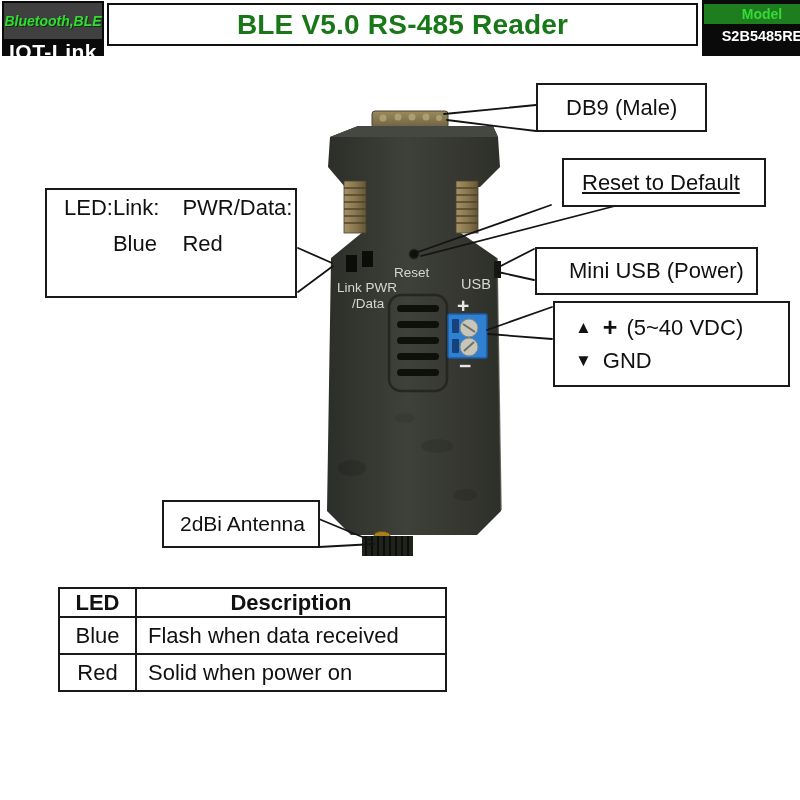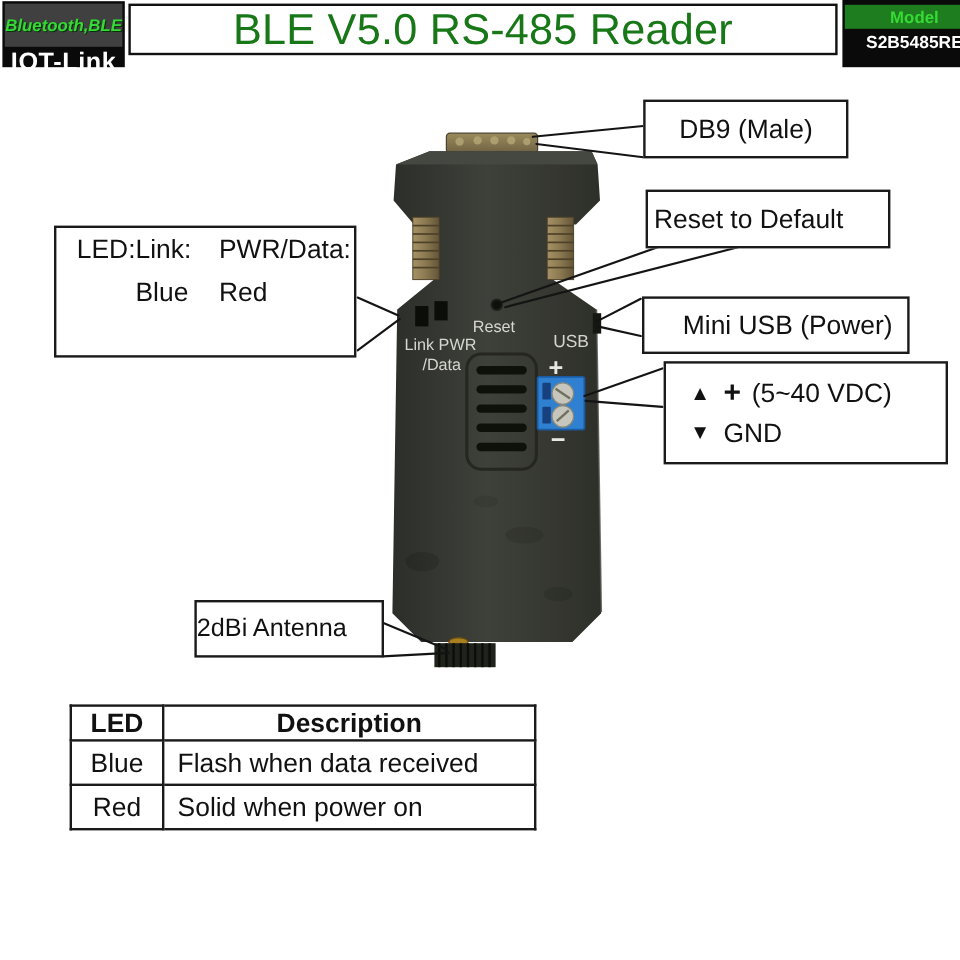--- a/index.html
+++ b/index.html
@@ -8,40 +8,40 @@
 
   
   #logo-block{left:2px;top:1px;width:102px;height:55px;background:#0a0a0a;padding:2px 2px;}
   #brand-top{height:36px;background:#404040;color:#35da35;font-style:italic;font-weight:bold;
     font-size:14px;display:flex;align-items:center;justify-content:center;
     text-shadow:1px 1px 0 #063306;letter-spacing:0px;}
   #brand-bottom{height:25px;color:#ffffff;font-weight:bold;font-size:21px;display:flex;
     align-items:center;justify-content:center;letter-spacing:0.5px;}
   #title-box{left:107px;top:3px;width:591px;height:43px;background:#ffffff;border:2px solid #111;
     display:flex;align-items:center;justify-content:center;}
-  #title-box span{color:#187818;font-weight:normal;font-size:36px;letter-spacing:0.2px;}
+  #title-box span{color:#187818;font-weight:bold;font-size:28px;letter-spacing:0.2px;}
   #model-block{left:702px;top:0px;width:120px;height:56px;background:#0a0a0a;padding:4px 2px 0 2px;}
   #model-label{height:20px;background:#1e7d1e;color:#35da35;font-weight:bold;font-size:14px;
     display:flex;align-items:center;justify-content:center;margin-bottom:4px;}
   #model-value{color:#ffffff;font-weight:bold;font-size:14.5px;display:flex;align-items:center;justify-content:center;}
 
   
   .callout{position:absolute;box-sizing:border-box;background:#ffffff;border:2px solid #1a1a1a;
     font-size:22px;color:#111;display:flex;align-items:center;z-index:3;}
   #co-db9{left:536px;top:83px;width:171px;height:49px;padding-left:28px;}
-  #co-reset{left:538px;top:158px;width:204px;height:49px;padding-left:5px;}
+  #co-reset{left:562px;top:158px;width:204px;height:49px;padding-left:18px;text-decoration:underline;}
   #co-usb{left:535px;top:247px;width:223px;height:48px;padding-left:32px;}
   #co-power{left:553px;top:301px;width:237px;height:86px;flex-direction:column;
     align-items:flex-start;justify-content:center;padding-left:20px;gap:7px;}
   #co-power .prow{display:flex;align-items:center;gap:11px;}
   #co-power .tri{font-size:17px;line-height:1;}
   #co-power .plus{font-size:25px;font-weight:bold;line-height:1;margin-right:-2px;}
   #co-led{left:45px;top:188px;width:252px;height:110px;flex-direction:row;
     align-items:flex-start;justify-content:center;padding-left:17px;line-height:36px;}
-  #co-ant{left:162px;top:500px;width:158px;height:48px;padding-left:0;font-size:21px;}
+  #co-ant{left:162px;top:500px;width:158px;height:48px;padding-left:16px;font-size:21px;}
 
   
   #spec-table{left:58px;top:587px;border-collapse:collapse;background:#fff;z-index:2;}
   #spec-table th,#spec-table td{border:2px solid #1a1a1a;font-size:22px;color:#111;}
   #spec-table th{font-weight:bold;text-align:center;height:27px;padding:0 14px;}
   #spec-table td{height:33px;}
   #spec-table td.led-col{text-align:center;width:73px;}
   #spec-table td.desc-col{width:296px;padding-left:11px;text-align:left;}
 
   svg{position:absolute;left:0;top:0;z-index:1;}

